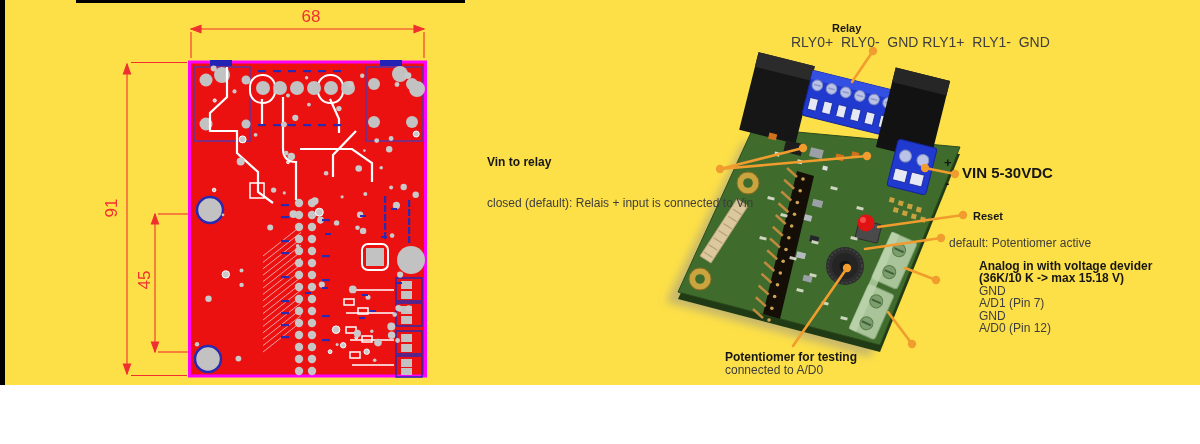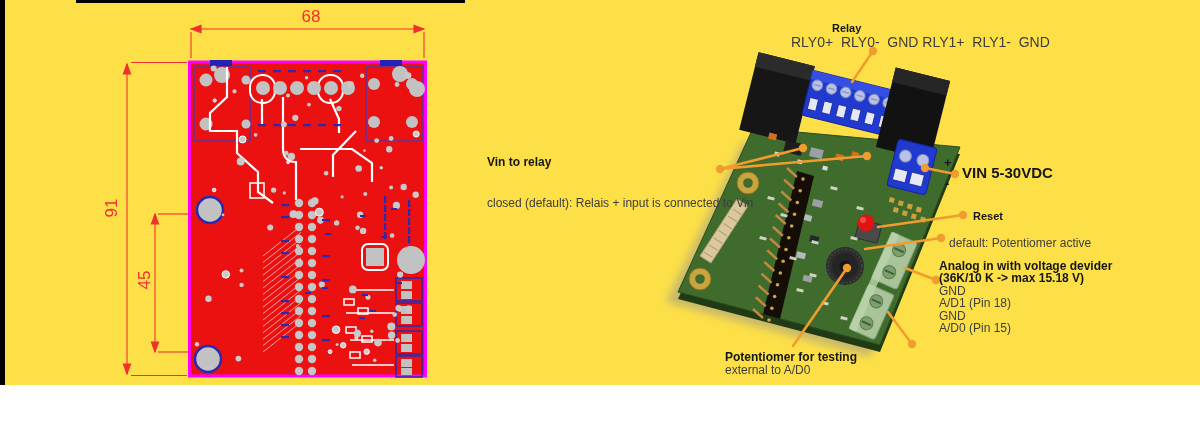--- a/index.html
+++ b/index.html
@@ -506,26 +506,26 @@
   <div class="txt" style="left:487px;top:169px;margin-top:28px;">closed (default): Relais + input is connected to Vin</div>
 
   <div class="txt hd sz13" style="left:944px;top:157px;">+</div>
   <div class="txt hd sz11" style="left:962px;top:167px;">VIN 5-30VDC</div>
   <div class="txt hd sz13" style="left:945px;top:178px;">-</div>
 
   <div class="txt hd" style="left:973px;top:210px;font-size:11px;">Reset</div>
 
   <div class="txt" style="left:949px;top:237px;">default: Potentiomer active</div>
 
-  <div class="txt blk" style="left:939px;top:260px;">
+  <div class="txt blk" style="left:979px;top:260px;">
     <div class="hd">Analog in with voltage devider</div>
     <div class="hd">(36K/10 K -&gt; max 15.18 V)</div>
     <div>GND</div>
-    <div>A/D1 (Pin 18)</div>
+    <div>A/D1 (Pin 7)</div>
     <div>GND</div>
-    <div>A/D0 (Pin 15)</div>
+    <div>A/D0 (Pin 12)</div>
   </div>
 
 
   <div class="txt hd" style="left:725px;top:351px;">Potentiomer for testing</div>
-  <div class="txt" style="left:725px;top:364px;">external to A/D0</div>
+  <div class="txt" style="left:725px;top:364px;">connected to A/D0</div>
 
 </div>
 
 </body></html>

